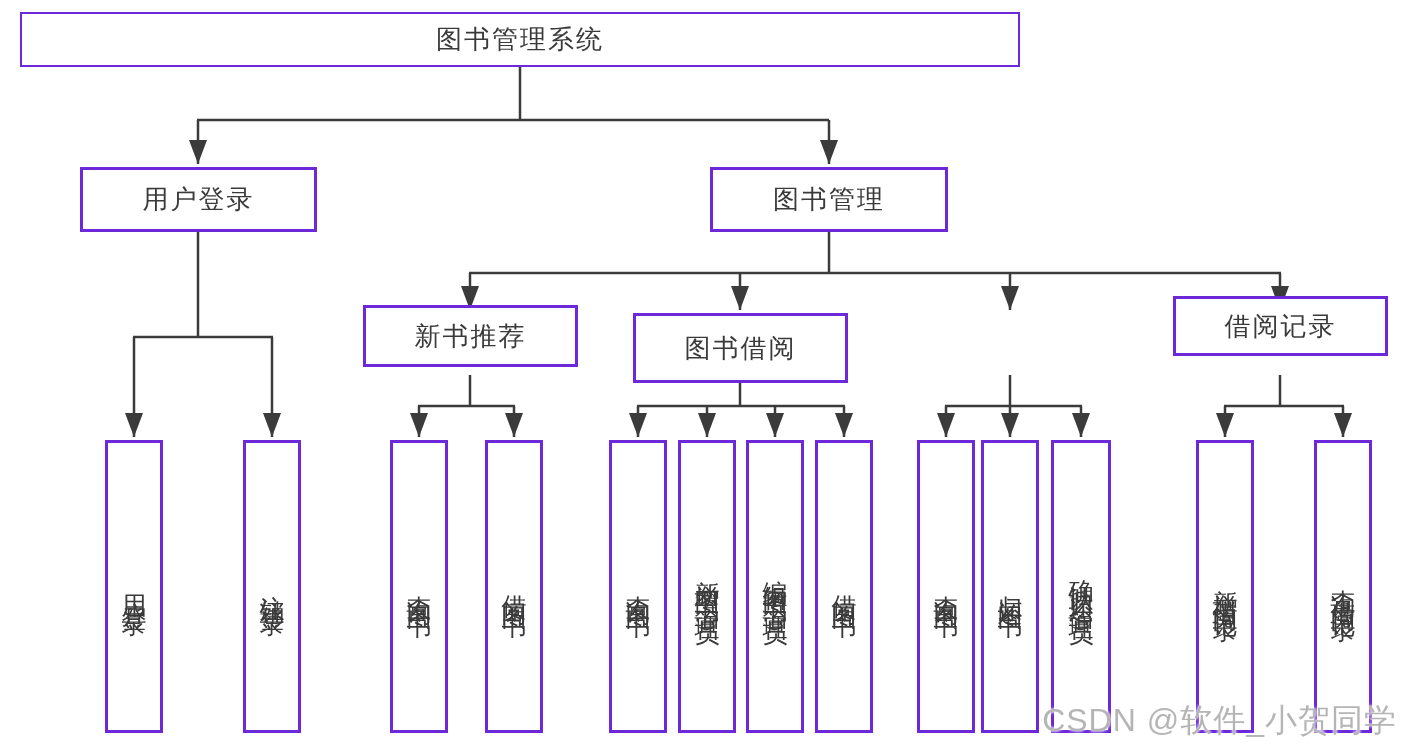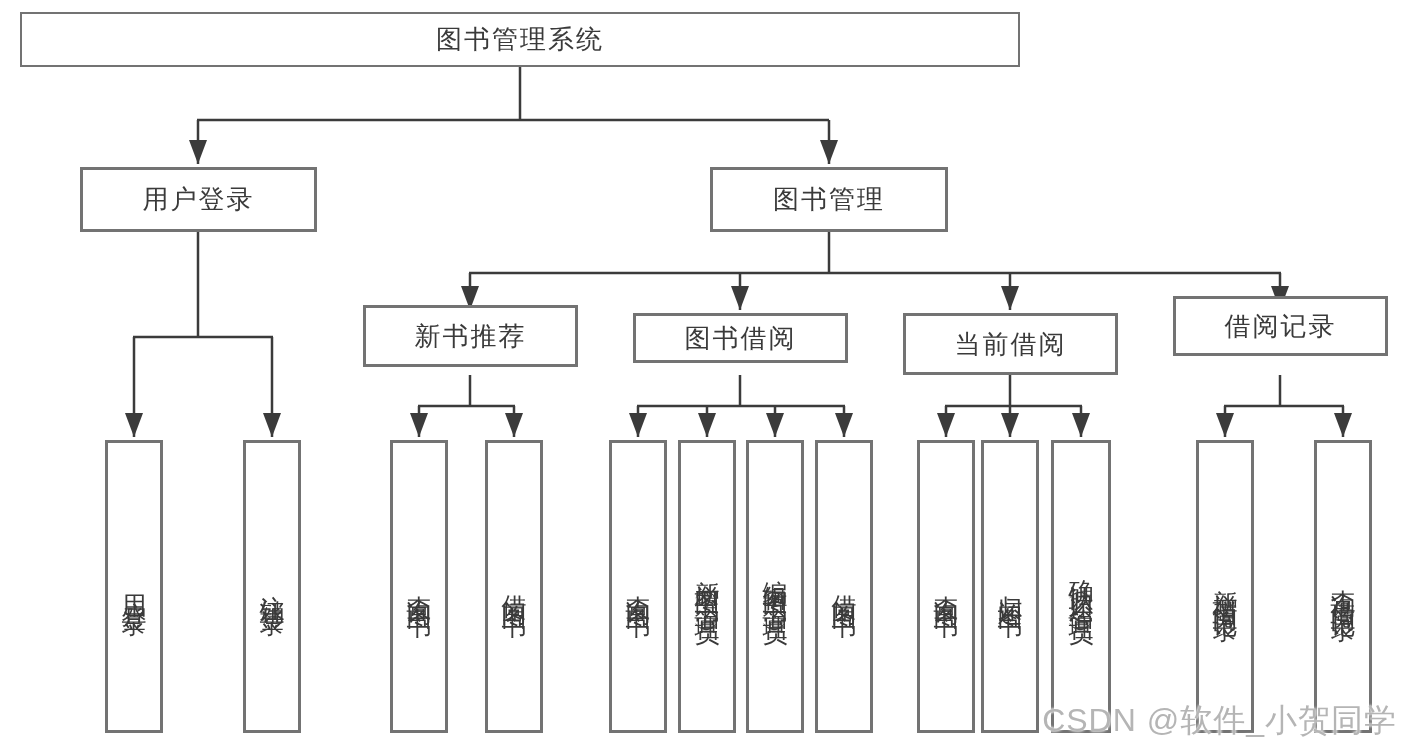--- a/index.html
+++ b/index.html
@@ -10,21 +10,21 @@
     position: relative;
     overflow: hidden;
   }
   #stage { position: absolute; inset: 0; width: 1405px; height: 747px; }
   svg.wires { position: absolute; left: 0; top: 0; width: 1405px; height: 747px; }
 
   .node {
     position: absolute;
     box-sizing: border-box;
     background: #ffffff;
-    border: 3px solid #737373;
+    border: 3px solid #6d28d9;
     display: flex;
     align-items: center;
     justify-content: center;
     color: #3a3a3a;
   }
   .node.root { border-width: 2px; }
   .hlabel {
     font-size: 26px;
     letter-spacing: 2px;
     white-space: nowrap;
@@ -114,25 +114,22 @@
   <div class="node" style="left:80px; top:167px; width:237px; height:65px;">
     <span class="hlabel">用户登录</span>
   </div>
   <div class="node" style="left:710px; top:167px; width:238px; height:65px;">
     <span class="hlabel">图书管理</span>
   </div>
 
   <div class="node" style="left:363px; top:305px; width:215px; height:62px;">
     <span class="hlabel">新书推荐</span>
   </div>
-  <div class="node" style="left:633px; top:313px; width:215px; height:50px;">
+  <div class="node" style="left:633px; top:313px; width:215px; height:70px;">
     <span class="hlabel">图书借阅</span>
-  </div>
-  <div class="node" style="left:903px; top:313px; width:215px; height:62px;">
-    <span class="hlabel">当前借阅</span>
   </div>
   <div class="node" style="left:1173px; top:296px; width:215px; height:60px;">
     <span class="hlabel">借阅记录</span>
   </div>
 
   <div class="node leaf" style="left:105px; top:440px; width:58px; height:293px;">
     <span class="vlabel">用户登录</span>
   </div>
   <div class="node leaf" style="left:243px; top:440px; width:58px; height:293px;">
     <span class="vlabel">注销登录</span>

